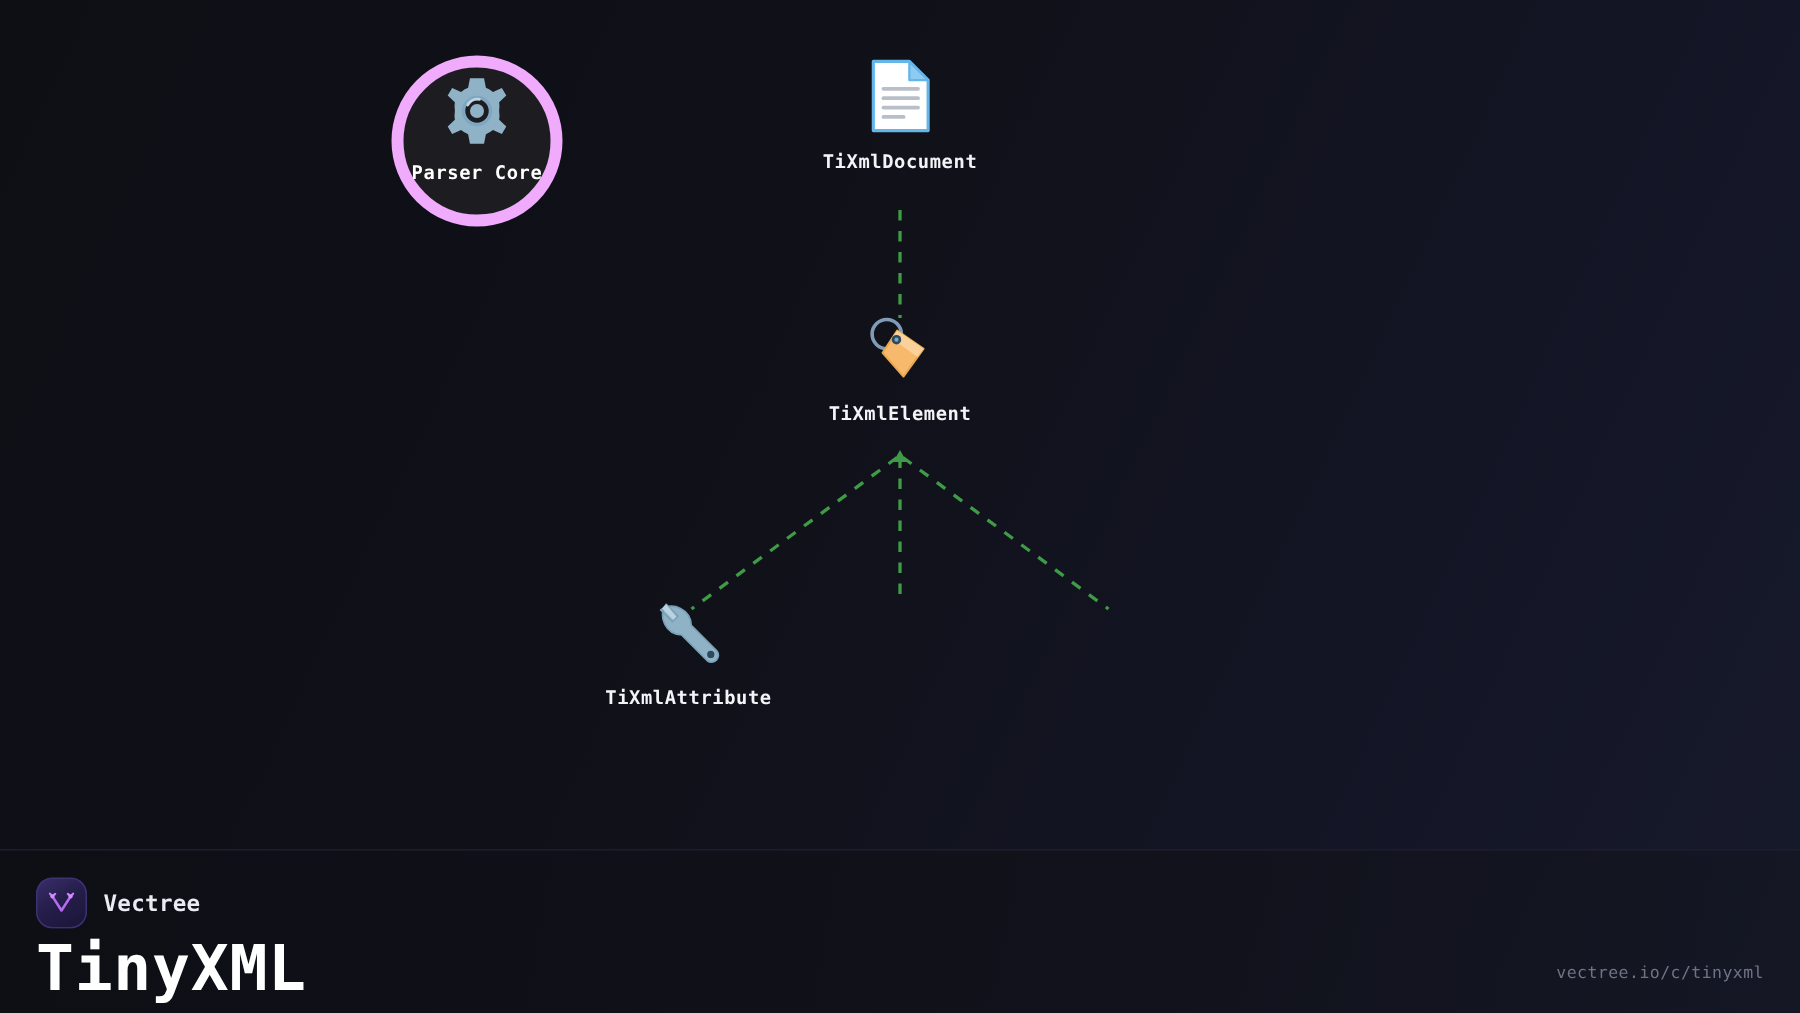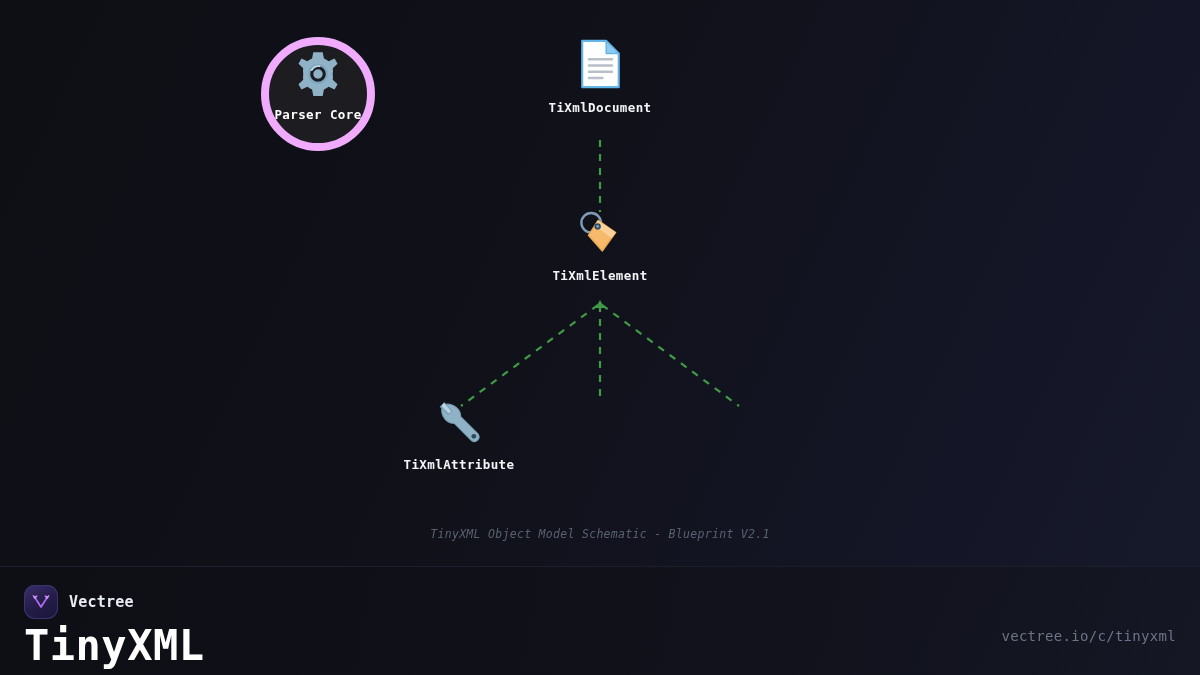--- a/index.html
+++ b/index.html
@@ -122,23 +122,23 @@
     left:24px; top:54px;
     font-family:"DejaVu Sans Mono", monospace;
     font-size:42px;
     font-weight:bold;
     color:#ffffff;
     letter-spacing:0.5px;
   }
 
   .footer-url {
     position:absolute;
-    right:24px; top:628px;
-    font-family:"DejaVu Sans Mono", monospace;
-    font-size:14px;
+    right:24px; top:642px;
+    font-family:"DejaVu Sans Mono", monospace;
+    font-size:11px;
     color:#6e7governance;
     color:#6e7486;
     letter-spacing:0.3px;
   }
 </style>
 </head>
 <body>
 
 <div id="canvas">
 
@@ -208,21 +208,20 @@
         <path fill="#8fb2c6" stroke="#7aa0b8" stroke-width="1.2" stroke-linejoin="round" d="M12.5 8.5 A14 14 0 0 0 23.5 30.5 L42 49 A5 5 0 0 0 49 42 L30.5 23.5
                  A14 14 0 0 0 8.5 12.5 L17 21 L21 17 Z"></path>
         <path fill="#b9d3e0" d="M12.5 8.5 A14 14 0 0 0 9.5 11.5 L17.6 19.6 L19.8 17.4 Z"></path>
         <circle cx="44.5" cy="44.5" r="2.6" fill="#2d4a5c"></circle>
       </svg>
     </div>
     <div class="node-label">TiXmlAttribute</div>
   </div>
 
 
-  <div class="caption">TinyXML Object Model Schematic - Blueprint V2.1</div>
 </div>
 
 <div id="footer">
 
   <div class="brand-row">
     <div class="brand-logo">
       <svg width="22" height="22" viewBox="0 0 24 24">
         <path d="M5.4 7.2 L12 17.4 L18.6 7.2" fill="none" stroke="#b56bf0" stroke-width="1.9" stroke-linecap="round" stroke-linejoin="round"></path>
         <path d="M5.4 7.2 L3.6 5.2 M5.4 7.2 L7.4 5.4" fill="none" stroke="#c77ef7" stroke-width="1.6" stroke-linecap="round"></path>
         <path d="M18.6 7.2 L16.6 5.4 M18.6 7.2 L20.4 5.2" fill="none" stroke="#c77ef7" stroke-width="1.6" stroke-linecap="round"></path>

